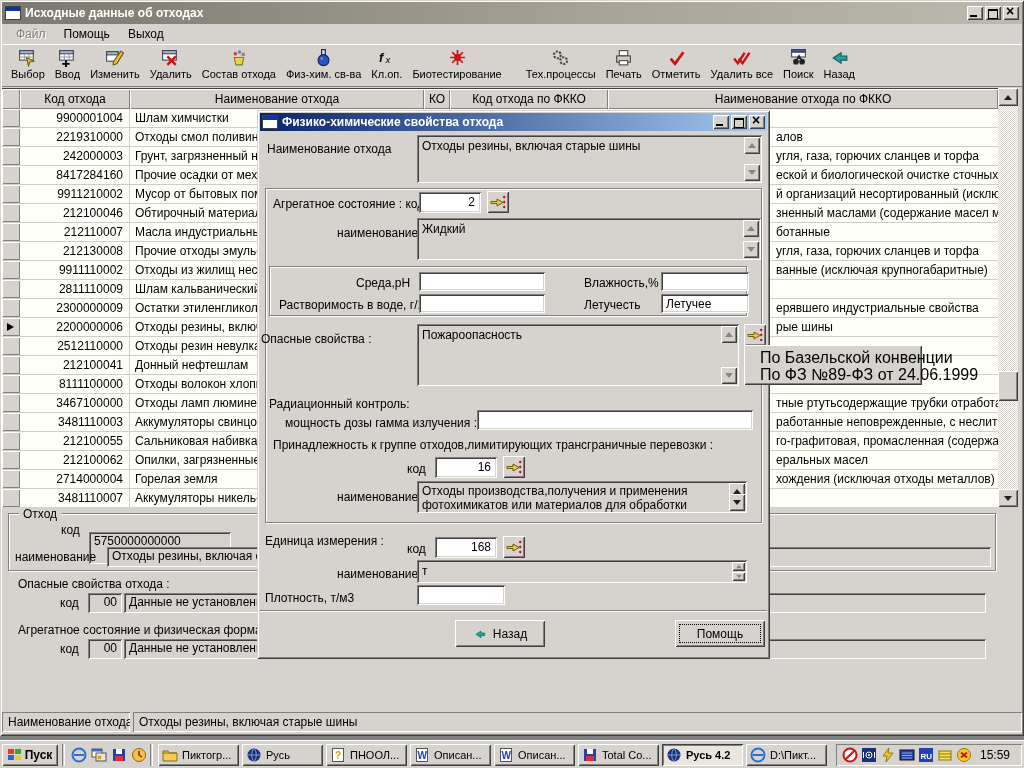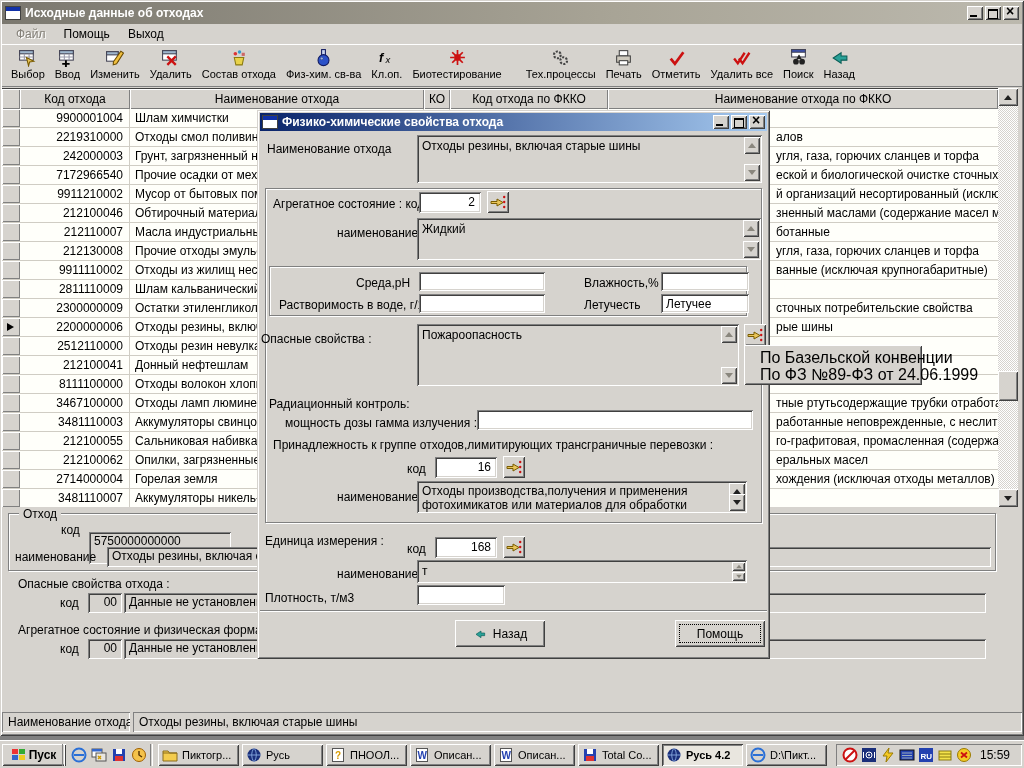--- a/index.html
+++ b/index.html
@@ -125,21 +125,21 @@
 
   
   .popup { position:absolute; left:744px; top:345px; width:178px; height:40px; background:#d6d3ce;
       box-shadow: inset 1px 1px 0 #fff, inset -1px -1px 0 #404040,
                   inset 2px 2px 0 #d6d3ce, inset -2px -2px 0 #808080; z-index:30; padding:3px 0 0 0; }
   .popup .mi { font-size:16px; padding:1px 8px 1px 16px; height:17px; white-space:nowrap; }
 
   
   .taskbar { position:absolute; left:0; top:740px; width:1024px; height:28px; background:#d6d3ce;
       border-top:1px solid #fff; box-shadow:0 -1px 0 #808080; }
-  .startbtn { position:absolute; left:2px; top:3px; width:64px; height:22px; background:#d6d3ce;
+  .startbtn { position:absolute; left:2px; top:3px; width:56px; height:22px; background:#d6d3ce;
       box-shadow: inset 1px 1px 0 #fff, inset -1px -1px 0 #404040,
                   inset 2px 2px 0 #d6d3ce, inset -2px -2px 0 #808080;
       display:flex; align-items:center; justify-content:center; gap:3px; font-weight:bold; font-size:12px; }
   .winlogo { width:14px; height:12px; display:grid; grid-template-columns:6px 6px; grid-template-rows:5px 5px; gap:1px; }
   .winlogo i { display:block; } .winlogo i:nth-child(1){background:#e33;} .winlogo i:nth-child(2){background:#3a3;}
   .winlogo i:nth-child(3){background:#36c;} .winlogo i:nth-child(4){background:#ec2;}
   .tb-sep { position:absolute; top:3px; width:3px; height:22px; border-left:1px solid #808080; border-right:1px solid #fff; }
   .ql { position:absolute; top:5px; width:18px; height:18px; display:flex; align-items:center; justify-content:center; }
   .taskbtn { position:absolute; top:3px; height:22px; width:81px; background:#d6d3ce;
       box-shadow: inset 1px 1px 0 #fff, inset -1px -1px 0 #404040,
@@ -323,21 +323,21 @@
             <div class="c-sel"></div>
             <div class="c-code">242000003</div>
             <div class="c-name">Грунт, загрязненный нефте</div>
             <div class="c-ko"></div>
             <div class="c-fkkocode"></div>
             <div class="c-fkkoname">угля, газа, горючих сланцев и торфа</div>
           </div>
 
           <div class="trow">
             <div class="c-sel"></div>
-            <div class="c-code">7172966540</div>
+            <div class="c-code">8417284160</div>
             <div class="c-name">Прочие осадки от механиче</div>
             <div class="c-ko"></div>
             <div class="c-fkkocode"></div>
             <div class="c-fkkoname">еской и биологической очистке сточных вод</div>
           </div>
 
           <div class="trow">
             <div class="c-sel"></div>
             <div class="c-code">9911210002</div>
             <div class="c-name">Мусор от бытовых помещен</div>
@@ -390,21 +390,21 @@
             <div class="c-fkkocode"></div>
             <div class="c-fkkoname"></div>
           </div>
 
           <div class="trow">
             <div class="c-sel"></div>
             <div class="c-code">2300000009</div>
             <div class="c-name">Остатки этиленгликоля, по</div>
             <div class="c-ko"></div>
             <div class="c-fkkocode"></div>
-            <div class="c-fkkoname">сточных потребительские свойства</div>
+            <div class="c-fkkoname">ерявшего индустриальные свойства</div>
           </div>
 
           <div class="trow current">
             <div class="c-sel"></div>
             <div class="c-code">2200000006</div>
             <div class="c-name">Отходы резины, включая ст</div>
             <div class="c-ko"></div>
             <div class="c-fkkocode"></div>
             <div class="c-fkkoname">рые шины</div>
           </div>

